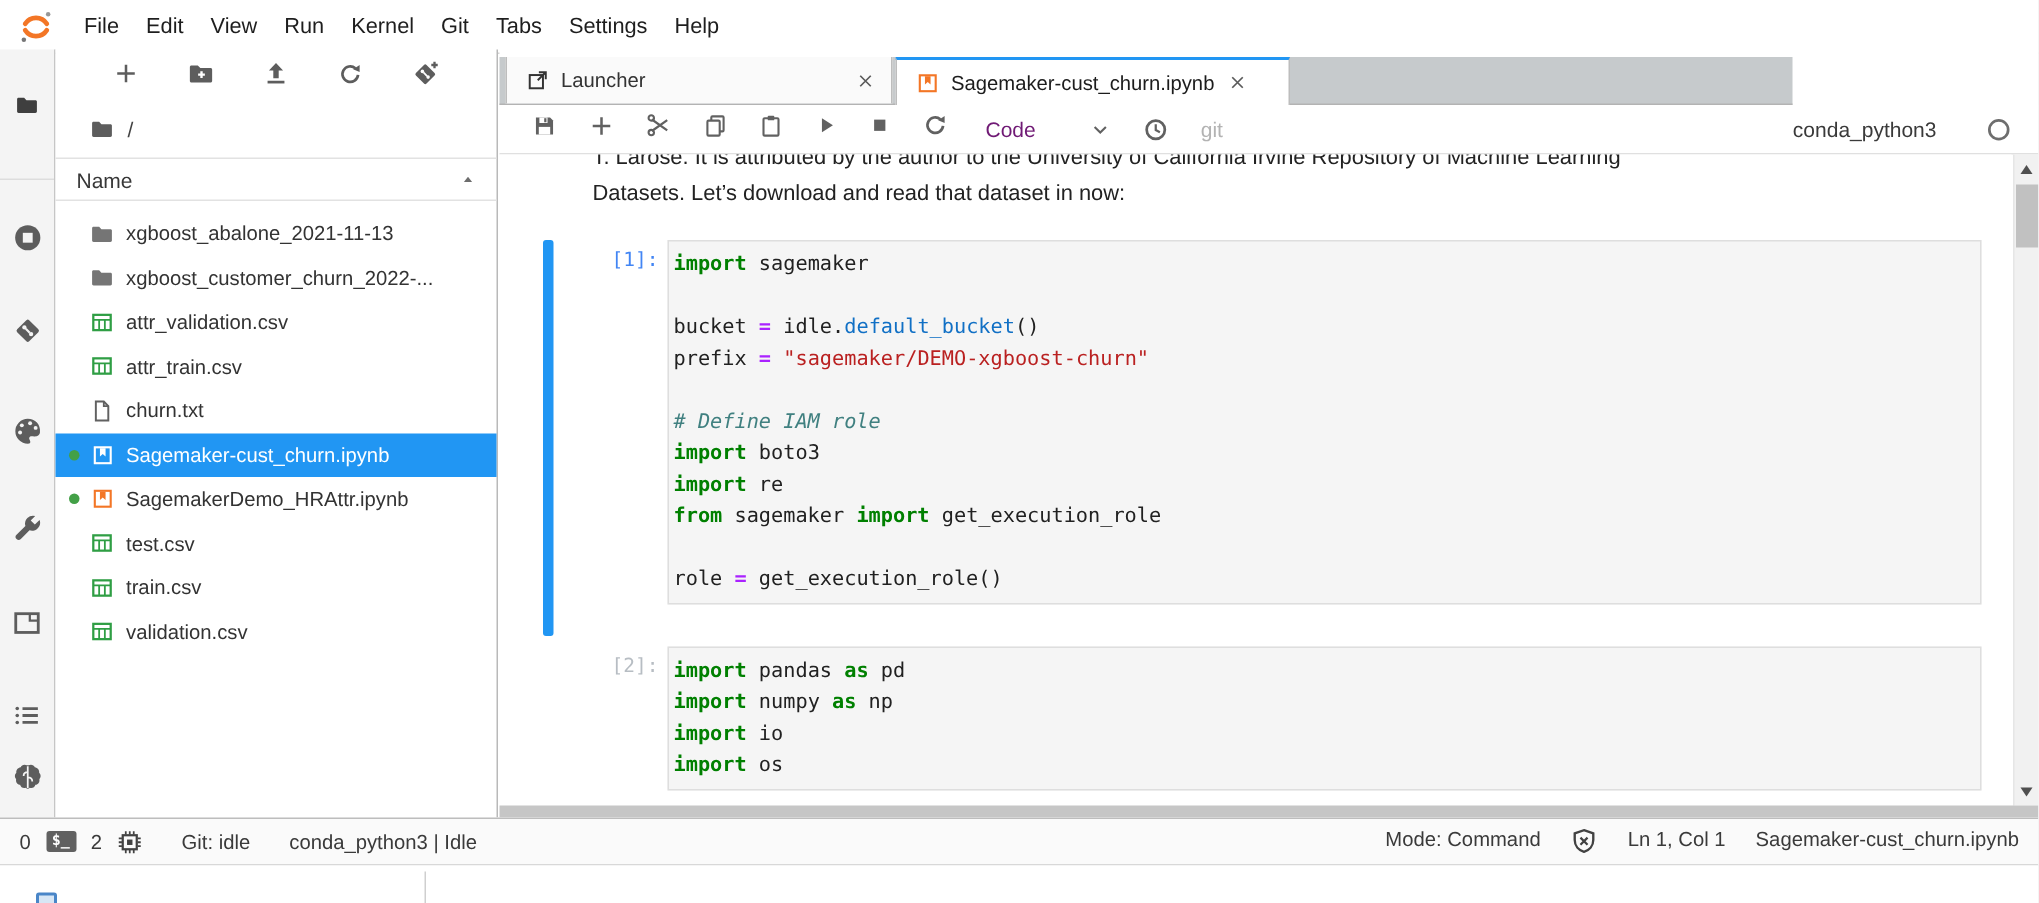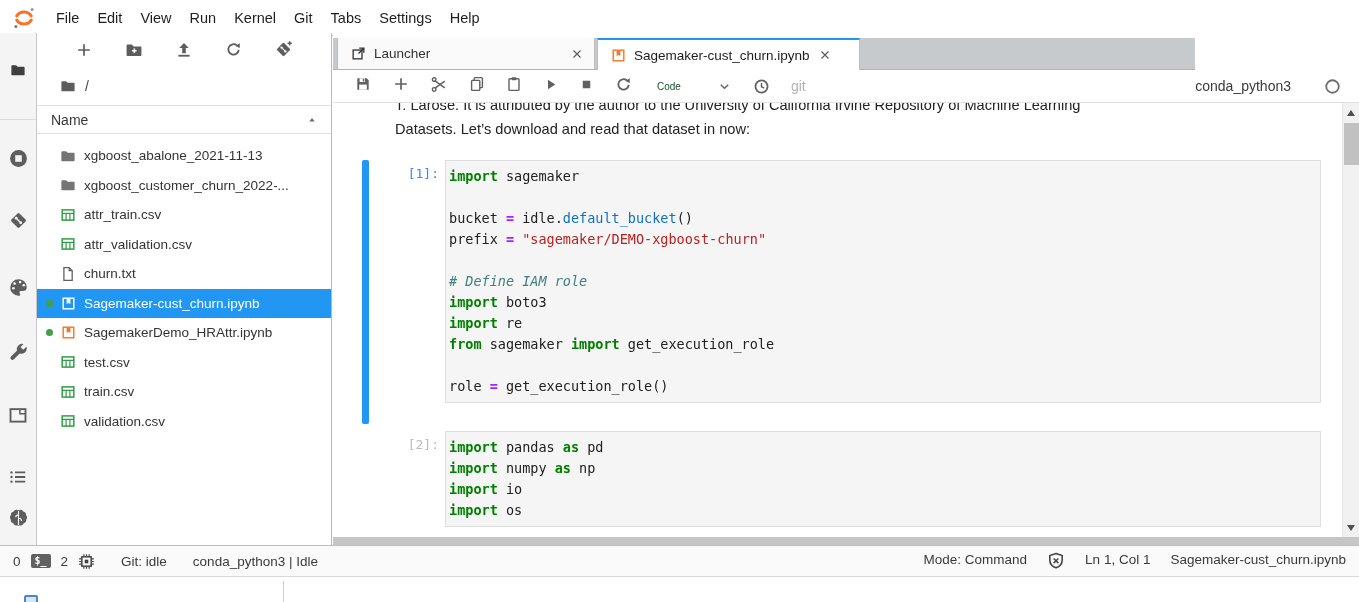--- a/index.html
+++ b/index.html
@@ -49,21 +49,21 @@
   .tab.active{width:263px;margin-left:2px;background:#fff;color:#1c1c1c;
               border-left:1px solid #bdbdbd;border-right:1px solid #bdbdbd;border-top:2px solid #2196f3;height:32px;}
   .tab-label{flex:1;overflow:hidden;white-space:nowrap;margin-left:8px;}
   .tab.active .tab-label{max-width:178px;}
   .tab-close{margin-left:6px;color:#5a5a5a;}
 
   .nbtoolbar{position:absolute;left:0;top:37px;width:1026px;height:33px;background:#fff;
              border-bottom:1px solid #e0e0e0;display:flex;align-items:center;padding:0 14px 0 22px;gap:21px;}
   .tb-btn{color:#616161;}
   .celltype-group{display:flex;align-items:center;gap:36px;margin-left:4px;color:#616161;}
-  .celltype{font-size:10px;color:#14532d;}
+  .celltype{font-size:14px;color:#701a75;}
   .git-label{font-size:14px;color:#b3b3b3;}
   .kernel-name{margin-left:auto;font-size:14px;color:#3a3a3a;}
   .kernel-circle{color:#6e6e6e;margin-left:12px;margin-right:4px;}
 
   
   .content{position:absolute;left:0;top:70px;width:1008px;height:434px;overflow:hidden;background:#fff;}
   .md-line{position:absolute;left:62px;font-size:14.6px;line-height:24px;color:#222;white-space:nowrap;}
   .cell{position:absolute;left:0;width:100%;}
   .collapser{position:absolute;left:29px;top:0;width:7px;border-radius:2px;background:#2196f3;}
   .prompt{position:absolute;left:30px;top:6px;width:76px;text-align:right;
@@ -273,30 +273,30 @@
           </span>
           <span>xgboost_customer_churn_2022-...</span>
         </li>
         <li class="file-row">
           <span class="icon file-icon">
             <svg width="16" height="16" viewBox="0 0 16 16">
               <rect x="2.2" y="2.9" width="11.6" height="10.2" fill="none" stroke="#2f9e44" stroke-width="1.5"></rect>
               <path d="M2.2 6.3h11.6M6.1 6.3v6.8M9.9 6.3v6.8" stroke="#2f9e44" stroke-width="1.2"></path>
             </svg>
           </span>
-          <span>attr_train.csv</span>
+          <span>attr_validation.csv</span>
         </li>
         <li class="file-row">
           <span class="icon file-icon">
             <svg width="16" height="16" viewBox="0 0 16 16">
               <rect x="2.2" y="2.9" width="11.6" height="10.2" fill="none" stroke="#2f9e44" stroke-width="1.5"></rect>
               <path d="M2.2 6.3h11.6M6.1 6.3v6.8M9.9 6.3v6.8" stroke="#2f9e44" stroke-width="1.2"></path>
             </svg>
           </span>
-          <span>attr_validation.csv</span>
+          <span>attr_train.csv</span>
         </li>
         <li class="file-row">
           <span class="icon file-icon">
             <svg width="16" height="16" viewBox="0 0 16 16">
               <path d="M3.9 1.7h5.3l3 3v9.6H3.9z" fill="none" stroke="#616161" stroke-width="1.3"></path>
               <path d="M9.2 1.7v3h3" fill="none" stroke="#616161" stroke-width="1.2"></path>
             </svg>
           </span>
           <span>churn.txt</span>
         </li>

